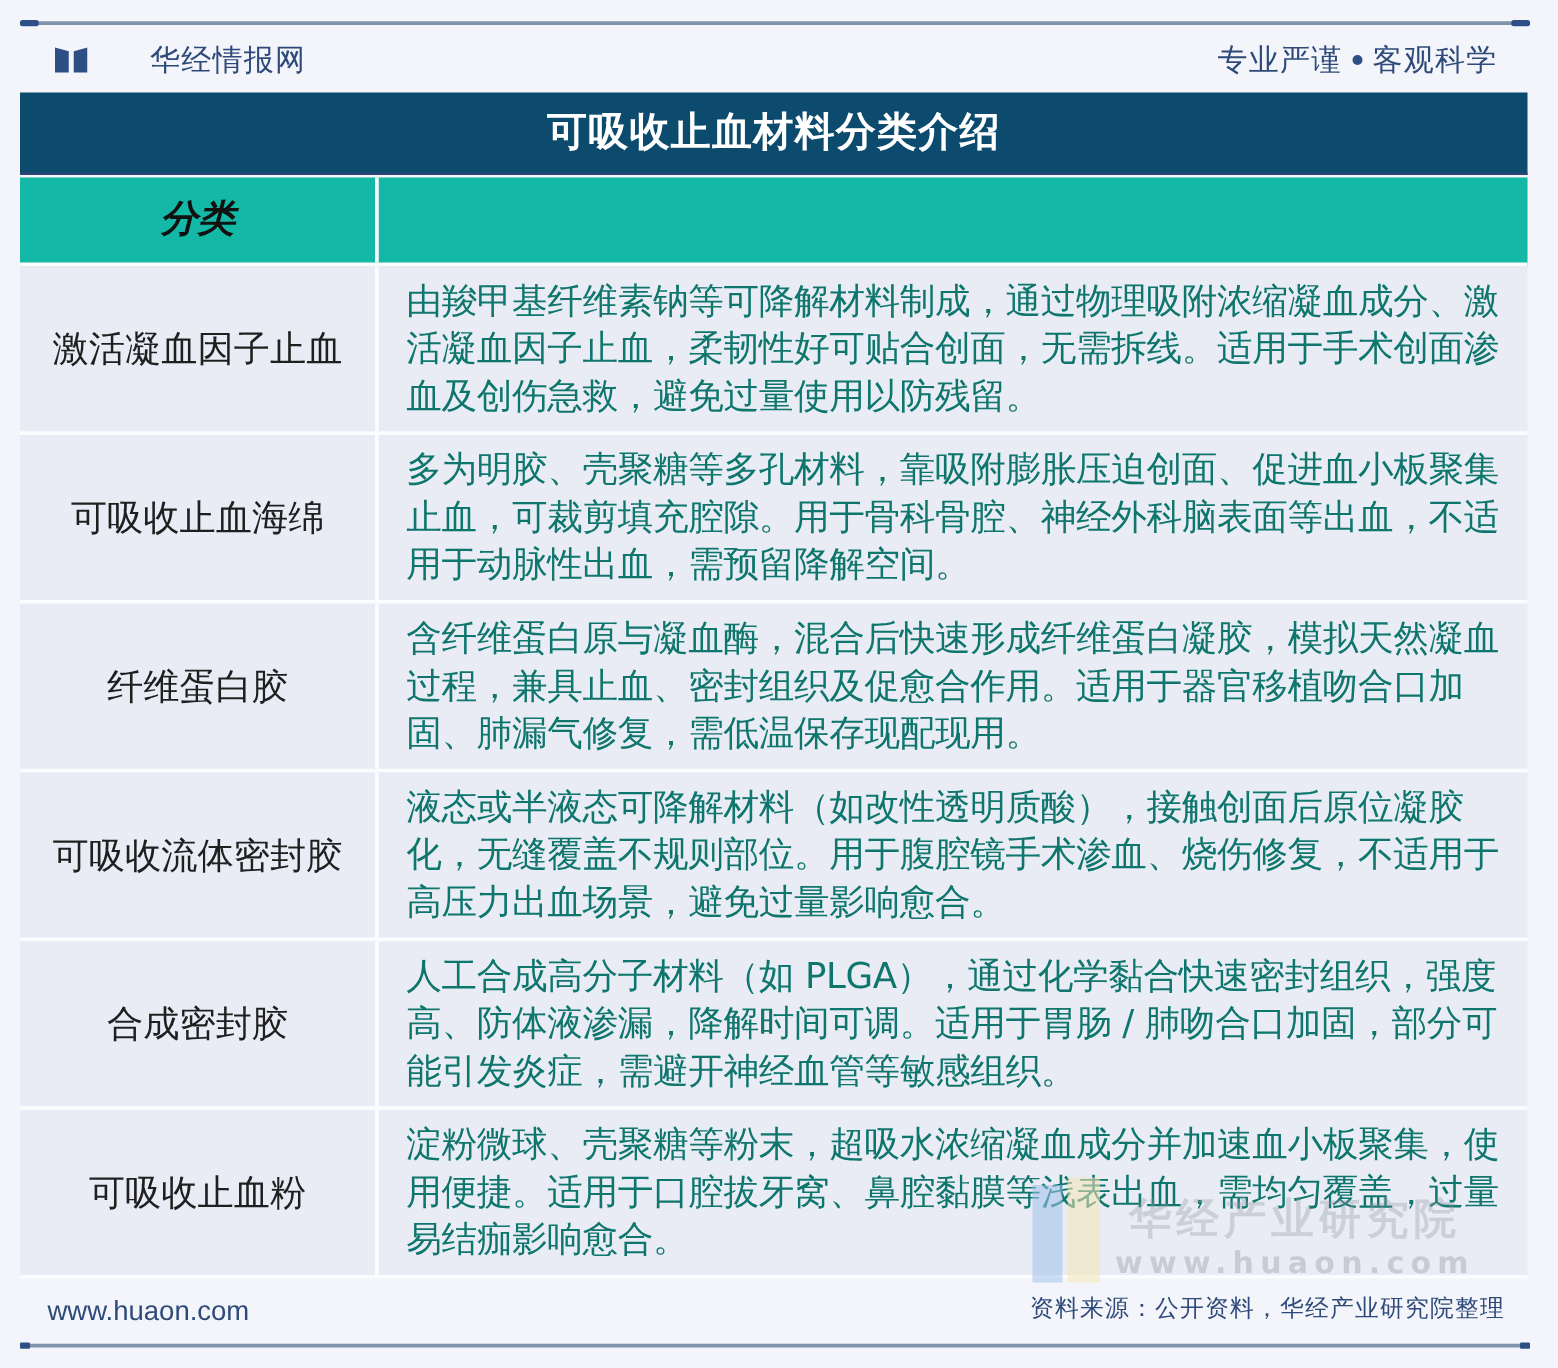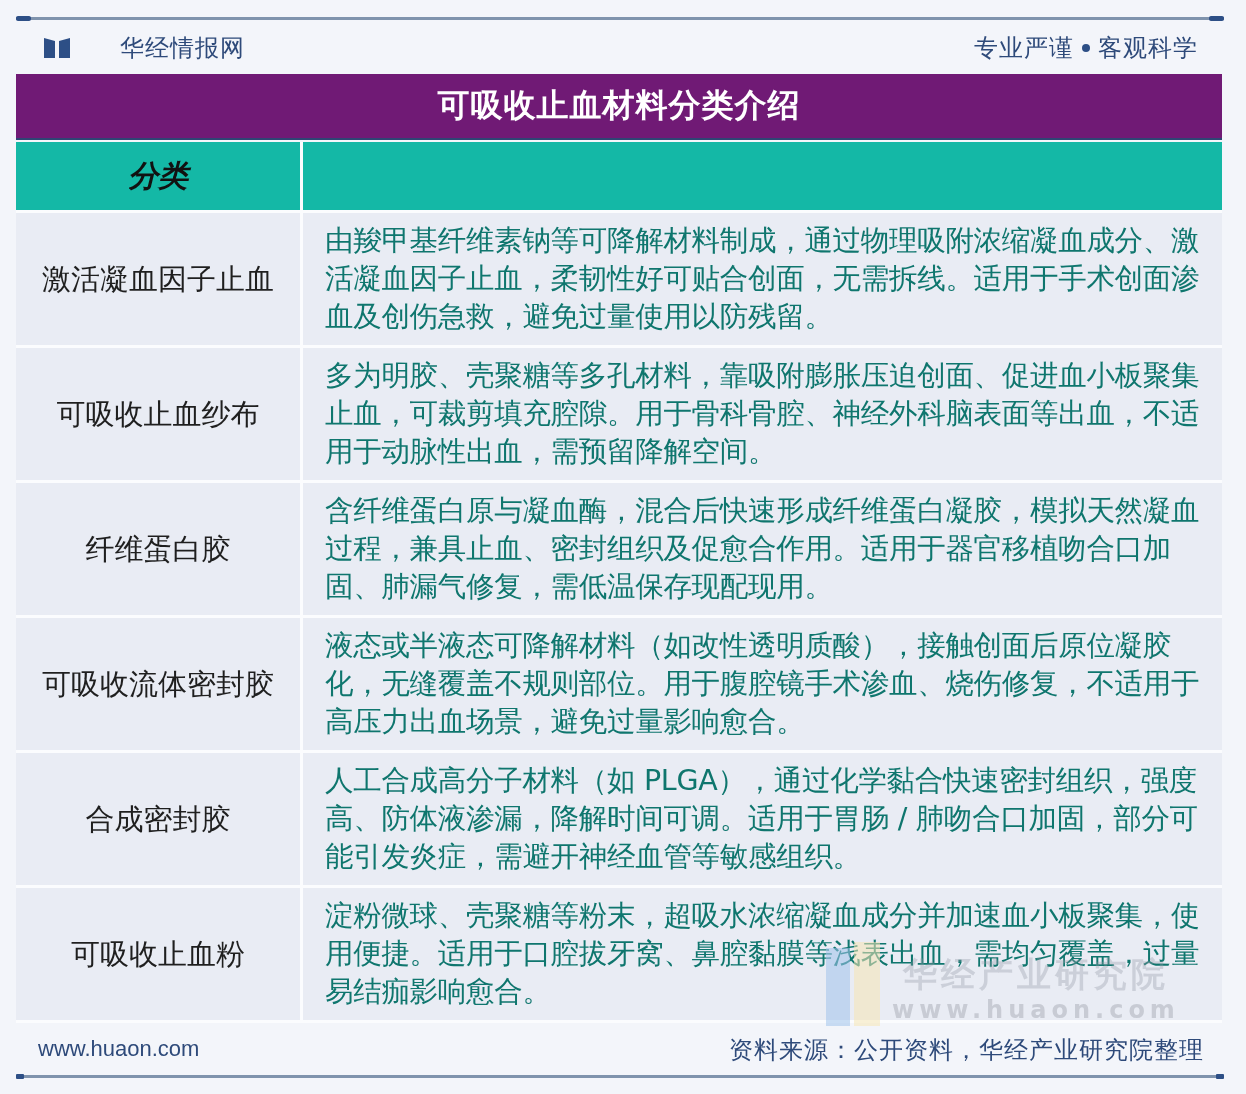--- a/index.html
+++ b/index.html
@@ -78,21 +78,21 @@
       border-radius: 50%;
       background: #2d4f86;
       display: inline-block;
     }
     .title-bar {
       position: absolute;
       left: 16px;
       top: 74px;
       width: 1206px;
       height: 64px;
-      background: #701a75;
+      background: #0c4a6e;
       border-bottom: 2px solid #2e4574;
       display: flex;
       align-items: center;
       justify-content: center;
     }
     .title-bar h1 {
       margin: 0;
       font-size: 32px;
       color: #ffffff;
       font-weight: bold;
@@ -200,21 +200,21 @@
       left: 38px;
       top: 1036px;
       font-size: 22px;
       color: #2e4a7a;
       font-family: "Liberation Sans", sans-serif;
     }
     .footer-source {
       position: absolute;
       right: 42px;
       top: 1034px;
-      font-size: 24px;
+      font-size: 19px;
       color: #2e4a7a;
       letter-spacing: 1px;
     }
     .bottom-rule {
       position: absolute;
       left: 16px;
       right: 22px;
       top: 1075px;
       height: 3px;
       background: #7f93ad;
@@ -263,21 +263,21 @@
   <div class="row header">
     <div class="cell-cat">分类</div>
   </div>
 
   <div class="row data">
     <div class="cell-cat">激活凝血因子止血</div>
     <div class="cell-desc">由羧甲基纤维素钠等可降解材料制成，通过物理吸附浓缩凝血成分、激活凝血因子止血，柔韧性好可贴合创面，无需拆线。适用于手术创面渗血及创伤急救，避免过量使用以防残留。</div>
   </div>
 
   <div class="row data">
-    <div class="cell-cat">可吸收止血纱布</div>
+    <div class="cell-cat">可吸收止血海绵</div>
     <div class="cell-desc">多为明胶、壳聚糖等多孔材料，靠吸附膨胀压迫创面、促进血小板聚集止血，可裁剪填充腔隙。用于骨科骨腔、神经外科脑表面等出血，不适用于动脉性出血，需预留降解空间。</div>
   </div>
 
   <div class="row data">
     <div class="cell-cat">纤维蛋白胶</div>
     <div class="cell-desc">含纤维蛋白原与凝血酶，混合后快速形成纤维蛋白凝胶，模拟天然凝血过程，兼具止血、密封组织及促愈合作用。适用于器官移植吻合口加固、肺漏气修复，需低温保存现配现用。</div>
   </div>
 
   <div class="row data">
     <div class="cell-cat">可吸收流体密封胶</div>

